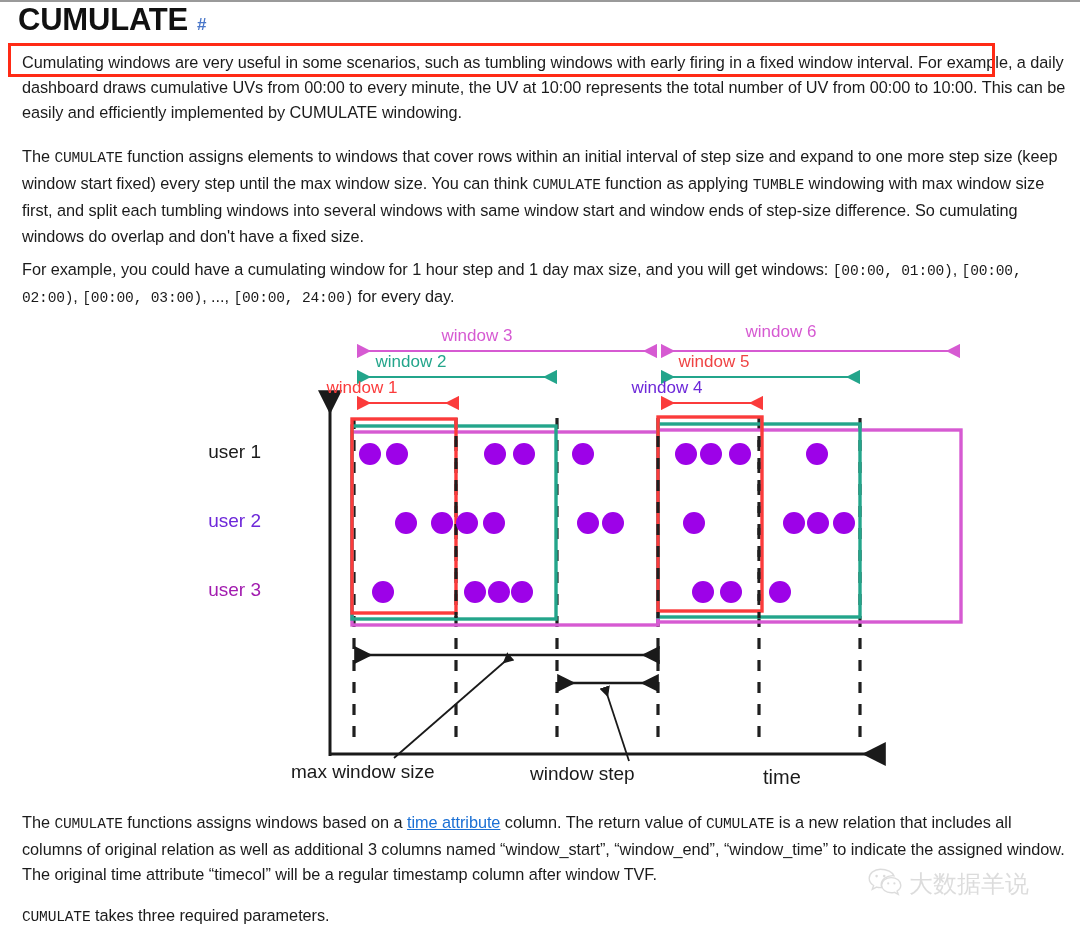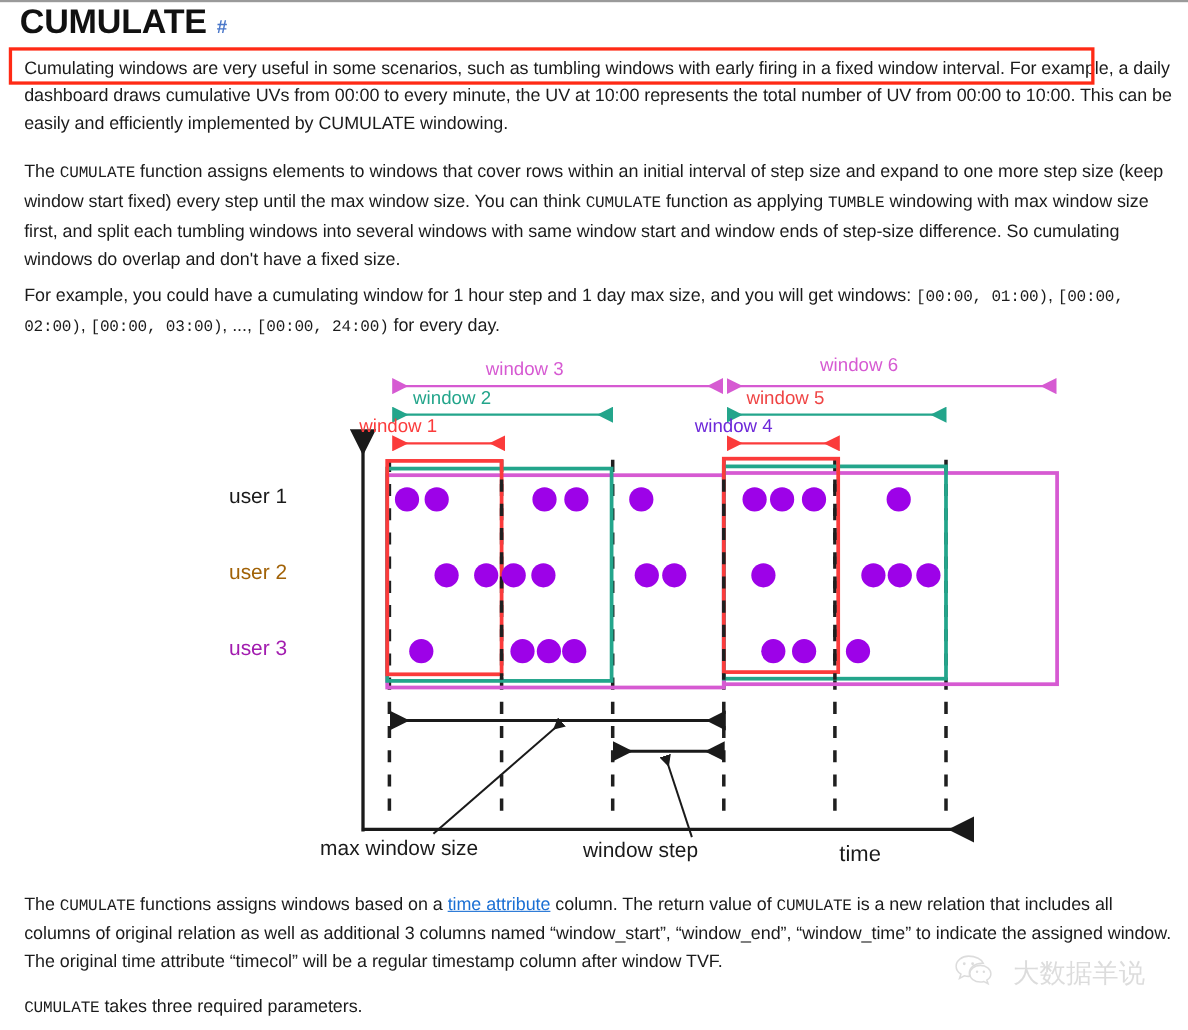--- a/index.html
+++ b/index.html
@@ -65,21 +65,21 @@
     position: absolute;
     left: 0; top: 318px;
     width: 1080px; height: 480px; padding-left: 46px;
   }
   #diagram svg { display: block; }
 
   
   .wm {
     position: absolute;
     left: 868px; top: 868px;
-    display: flex; align-items: center; gap: 19px;
+    display: flex; align-items: center; gap: 7px;
     opacity: 0.30;
     pointer-events: none;
   }
   .wm-label {
     font-size: 24px; color: #8f8f8f; font-weight: 400;
     white-space: nowrap;
   }
 </style>
 </head>
 <body>
@@ -227,21 +227,21 @@
     <div style="position:absolute; left:0; top:0; width:1080px; height:480px; pointer-events:none;">
 
       <div style="position:absolute; left:477px; top:8px; transform:translateX(-50%); font-size:17px; color:#d65ad2;">window 3</div>
       <div style="position:absolute; left:781px; top:4px; transform:translateX(-50%); font-size:17px; color:#d65ad2;">window 6</div>
       <div style="position:absolute; left:411px; top:34px; transform:translateX(-50%); font-size:17px; color:#23a58b;">window 2</div>
       <div style="position:absolute; left:714px; top:34px; transform:translateX(-50%); font-size:17px; color:#ef4444;">window 5</div>
       <div style="position:absolute; left:362px; top:60px; transform:translateX(-50%); font-size:17px; color:#fb3b3b;">window 1</div>
       <div style="position:absolute; left:667px; top:60px; transform:translateX(-50%); font-size:17px; color:#6d28d9;">window 4</div>
 
       <div style="position:absolute; right:819px; top:123px; font-size:19px; color:#1a1a1a;">user 1</div>
-      <div style="position:absolute; right:819px; top:192px; font-size:19px; color:#a16207;">user 2</div>
+      <div style="position:absolute; right:819px; top:192px; font-size:19px; color:#6d28d9;">user 2</div>
       <div style="position:absolute; right:819px; top:261px; font-size:19px; color:#a21caf;">user 3</div>
 
       <div style="position:absolute; left:763px; top:448px; font-size:20px; color:#1a1a1a;">time</div>
 
       <div style="position:absolute; left:291px; top:443px; font-size:19px; color:#1a1a1a;">max window size</div>
       <div style="position:absolute; left:530px; top:445px; font-size:19px; color:#1a1a1a;">window step</div>
     </div>
   </div>
 
   <div class="para" style="left:22px; top:810px; width:1046px;">

